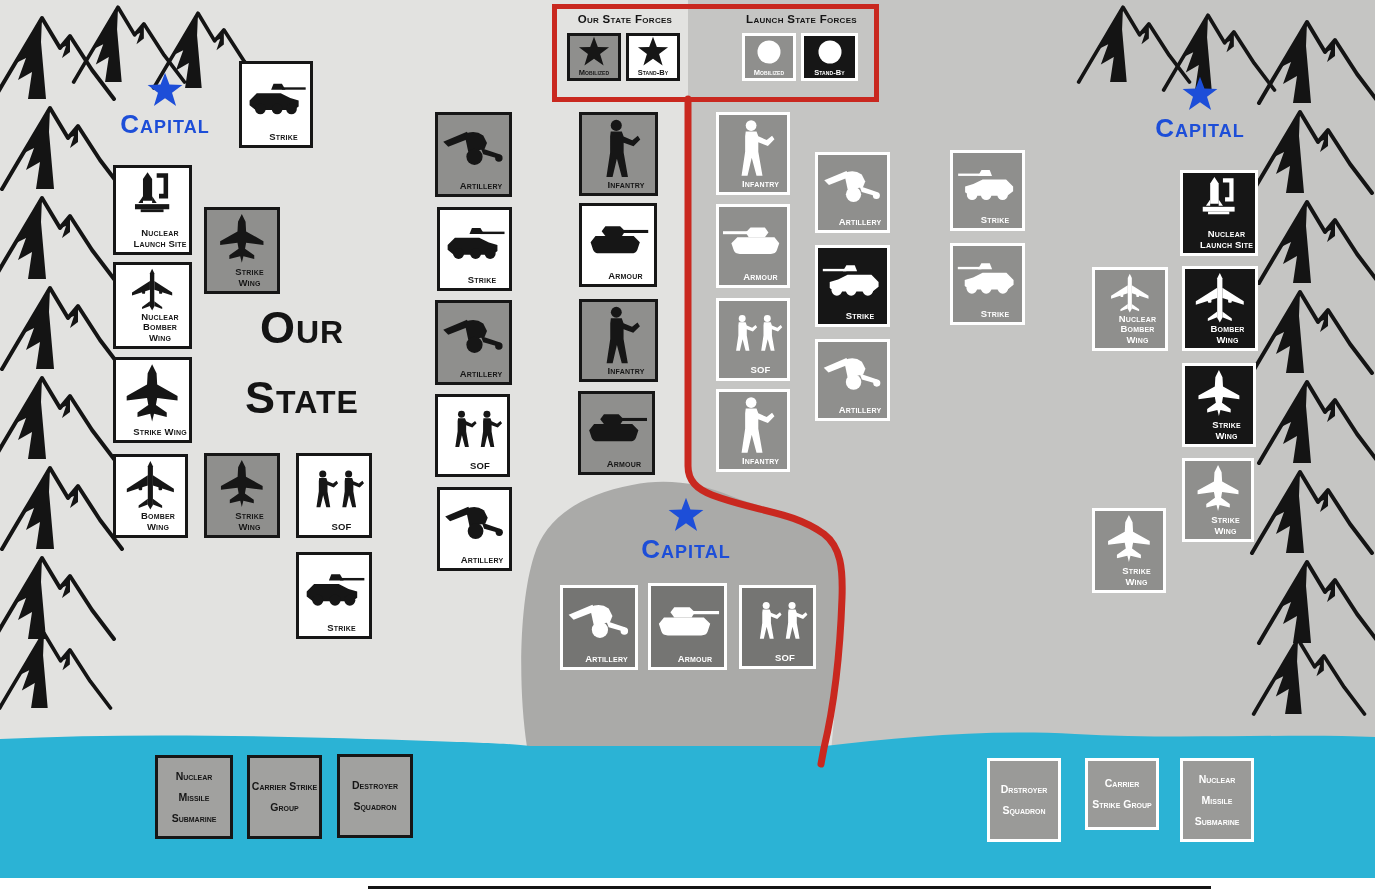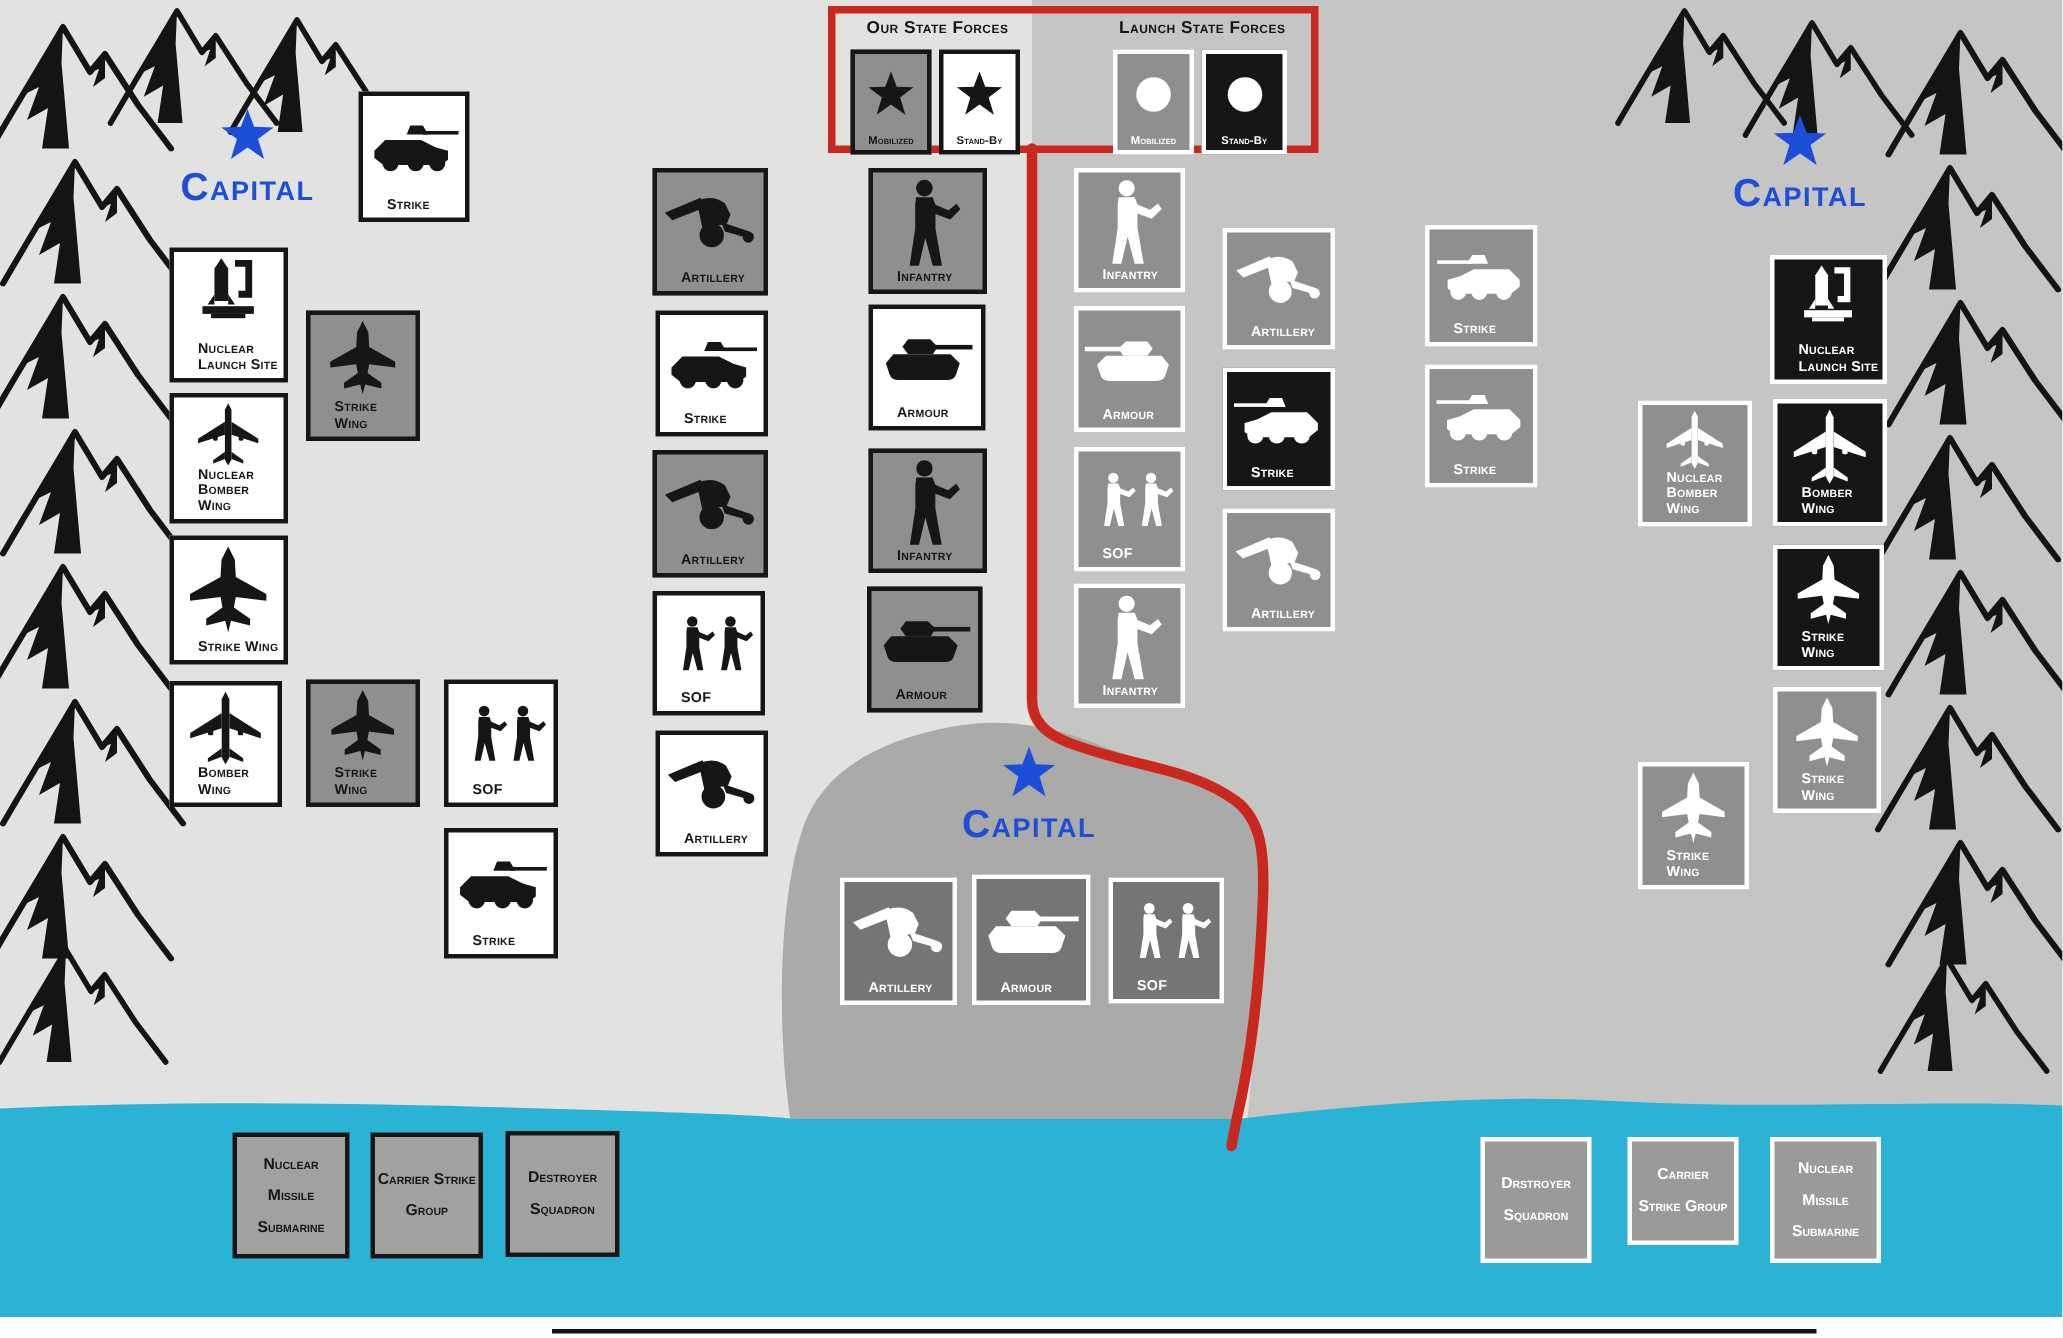--- a/index.html
+++ b/index.html
@@ -8,21 +8,21 @@
   svg.bg{position:absolute;left:0;top:0;z-index:0;}
   .defs{position:absolute;width:0;height:0;overflow:hidden;}
 
   
   .unit{position:absolute;z-index:3;border:3px solid;box-sizing:border-box;
         display:flex;flex-direction:column;}
   .u-icon{flex:1 1 auto;width:88%;margin:3px auto 0;min-height:0;}
   .u-icon svg{width:100%;height:100%;display:block;}
   .mirror{transform:scaleX(-1);}
   .u-label{flex:0 0 auto;font-variant:small-caps;font-weight:600;font-size:9.5px;
-           line-height:1.1;letter-spacing:.2px;padding:0 1px 3px;
+           line-height:1.1;text-align:center;letter-spacing:.2px;padding:0 1px 3px;
            white-space:pre-line;margin-left:15px;}
   .v-our-mobilized{background:#8f8f8d;border-color:#161616;color:#161616;}
   .v-our-standby{background:#ffffff;border-color:#161616;color:#161616;}
   .v-other-mobilized{background:#8f8f8d;border-color:#ffffff;color:#ffffff;}
   .v-other-standby{background:#161616;border-color:#ffffff;color:#ffffff;}
   .v-gray-region{background:#757573;border-color:#ffffff;color:#ffffff;}
 
   
   .naval{position:absolute;z-index:3;box-sizing:border-box;display:flex;flex-direction:column;
          align-items:center;justify-content:center;text-align:center;
@@ -45,21 +45,21 @@
   .label-gray{left:527px;top:662px;width:300px;font-size:46px;white-space:nowrap;}
   .label-ocean{left:597px;top:786px;width:198px;font-size:43px;}
 
   
   .legend{position:absolute;left:530px;top:4px;width:327px;height:98px;z-index:4;
           border:5px solid #c9281f;box-sizing:border-box;margin-left:22px;}
   .lg-title{position:absolute;top:4px;font-size:11.5px;font-variant:small-caps;
             font-weight:700;letter-spacing:.3px;text-align:center;color:#141414;}
   .lg-our{left:-2px;width:140px;}
   .lg-other{left:172px;width:145px;}
-  .lswatch{position:absolute;border:3px solid;box-sizing:border-box;width:54px;height:70px;
+  .lswatch{position:absolute;border:3px solid;box-sizing:border-box;width:54px;height:48px;
            display:flex;flex-direction:column;}
   .ls-icon{flex:1;display:flex;align-items:center;justify-content:center;}
   .ls-icon svg{width:34px;height:32px;}
   .ls-label{font-size:7.5px;font-variant:small-caps;font-weight:700;text-align:center;
             padding-bottom:2px;letter-spacing:.1px;}
   .s1{left:10px;top:24px;} .s2{left:69px;top:24px;}
   .s3{left:185px;top:24px;} .s4{left:244px;top:24px;width:57px;}
 </style>
 </head>
 <body>
@@ -210,20 +210,21 @@
     <div class="lswatch s4 v-other-standby">
       <div class="ls-icon">
           <svg viewBox="0 0 100 100">
             <use href="#icon-circle"></use>
           </svg>
         </div>
       <div class="ls-label">Stand-By</div>
     </div>
   </div>
 
+  <div class="region-label label-our">Our State</div>
 
   <div id="units-layer">
       <div class="unit v-our-standby" style="left: 239px; top: 61px; width: 74px; height: 87px;">
         <div class="u-icon">
           <svg viewBox="0 0 100 100" preserveAspectRatio="xMidYMid meet">
             <use href="#icon-strike"></use>
           </svg>
         </div>
         <div class="u-label">Strike</div>
       </div>

